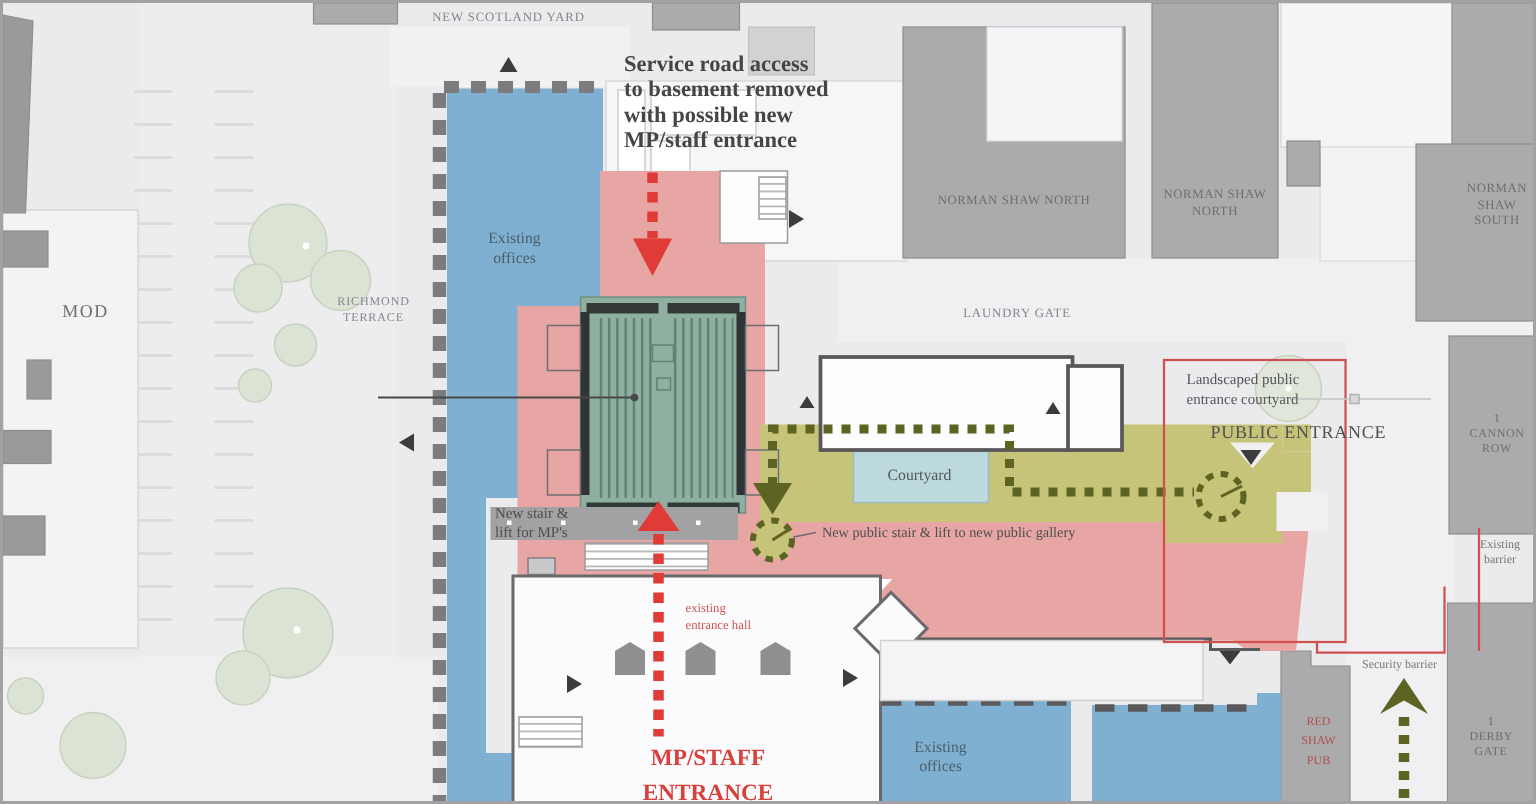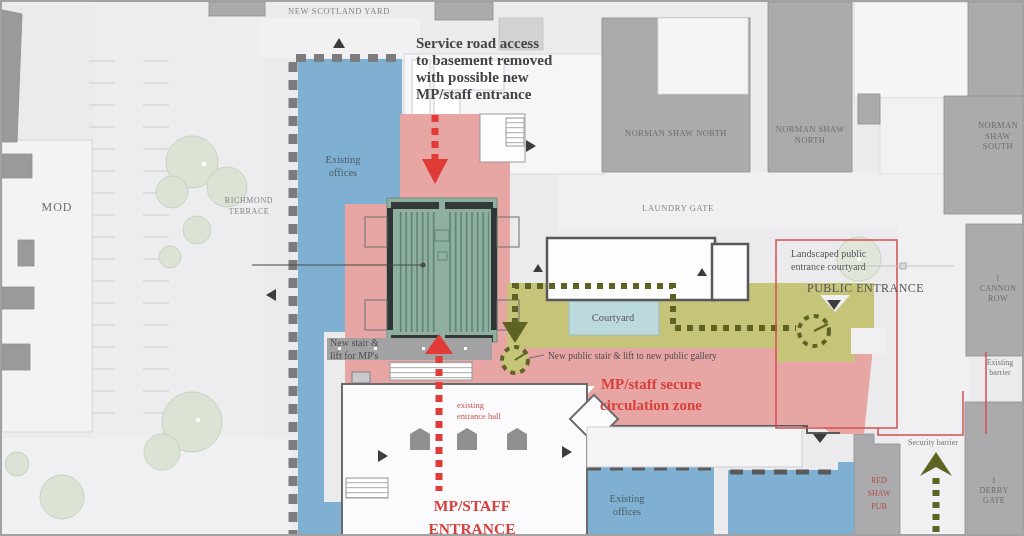--- a/index.html
+++ b/index.html
@@ -250,22 +250,20 @@
 <div class="lbl street ctr" style="left:676px;top:201px;">LAUNDRY GATE</div>
 <div class="lbl ctr" style="left:611px;top:310px;font-size:10.5px;color:#55565a;">Courtyard</div>
 <div class="lbl" style="left:789px;top:245px;font-size:10px;line-height:13px;color:#55565a;">Landscaped public
 entrance courtyard</div>
 <div class="lbl" style="left:777px;top:279px;font-size:12px;letter-spacing:.5px;color:#515154;margin-left:28px;">PUBLIC ENTRANCE</div>
 <div class="lbl bldg ctr" style="left:996px;top:272px;font-size:8px;line-height:10px;text-align:center;">1 CANNON
 ROW</div>
 <div class="lbl small-grey" style="left:328px;top:334px;">New stair &amp;
 lift for MP's</div>
 <div class="lbl" style="left:546px;top:349px;font-size:9.5px;color:#4e4e50;">New public stair &amp; lift to new public gallery</div>
-<div class="lbl note-red ctr" style="left:649px;top:372px;font-size:15px;line-height:21px;">MP/staff secure
-circulation zone</div>
 <div class="lbl tiny-red" style="left:455px;top:398px;">existing
 entrance hall</div>
 <div class="lbl note-red ctr" style="left:470px;top:492px;font-size:15.5px;line-height:23px;">MP/STAFF
 ENTRANCE</div>
 <div class="lbl blue-bldg ctr" style="left:625px;top:490px;">Existing
 offices</div>
 <div class="lbl ctr" style="left:877px;top:472px;font-size:8px;line-height:13px;color:#b0504c;">RED
 SHAW
 PUB</div>
 <div class="lbl bldg ctr" style="left:992px;top:474px;font-size:8px;">1 DERBY GATE</div>

